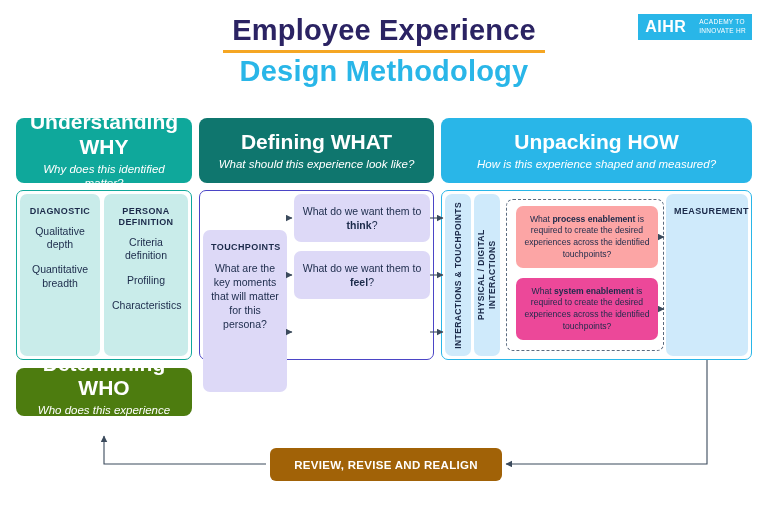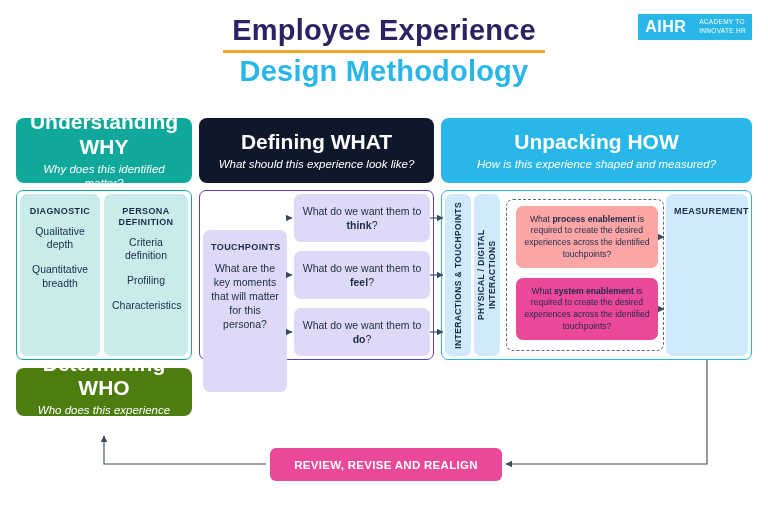--- a/index.html
+++ b/index.html
@@ -130,21 +130,21 @@
     margin-bottom: 11px;
   }
   .panel-text {
     font-size: 10.5px;
     color: #1b2a4a;
     line-height: 1.35;
   }
 
   
   #why-band { left: 16px; top: 118px; width: 176px; height: 65px; background: #0fa89b; }
-  #what-band { left: 199px; top: 118px; width: 235px; height: 65px; background: #0f172a; }
+  #what-band { left: 199px; top: 118px; width: 235px; height: 65px; background: #0f766e; }
   #how-band { left: 441px; top: 118px; width: 311px; height: 65px; background: #29b6e8; }
   #who-band { left: 16px; top: 368px; width: 176px; height: 48px; background: #4d7c0f; }
 
   #why-group {
     position: absolute;
     left: 16px;
     top: 190px;
     width: 176px;
     height: 170px;
     border: 1.5px solid #0fa89b;
@@ -221,21 +221,21 @@
 
   #measurement { left: 666px; top: 194px; width: 82px; height: 162px; background: #cfeafb; }
   #measurement .panel-text { font-size: 9.2px; }
 
   #review {
     position: absolute;
     left: 270px;
     top: 448px;
     width: 232px;
     height: 33px;
-    background: #ec4899;
+    background: #a16207;
     border-radius: 6px;
     display: flex;
     align-items: center;
     justify-content: center;
     color: #ffffff;
     font-size: 11.5px;
     font-weight: bold;
     letter-spacing: 0.3px;
   }
 
@@ -316,25 +316,20 @@
       <span>What do we want them to </span><b>think</b><span>?</span>
     </div>
   </div>
 
   <div class="panel qbox" id="q-feel">
     <div class="panel-text">
       <span>What do we want them to </span><b>feel</b><span>?</span>
     </div>
   </div>
 
-  <div class="panel qbox" id="q-do">
-    <div class="panel-text">
-      <span>What do we want them to </span><b>do</b><span>?</span>
-    </div>
-  </div>
 
   <div id="how-group"></div>
 
   <div class="panel vert-label" id="interactions">
     <span>INTERACTIONS &amp; TOUCHPOINTS</span>
   </div>
 
   <div class="panel vert-label" id="physical">
     <span>PHYSICAL / DIGITAL INTERACTIONS</span>
   </div>

